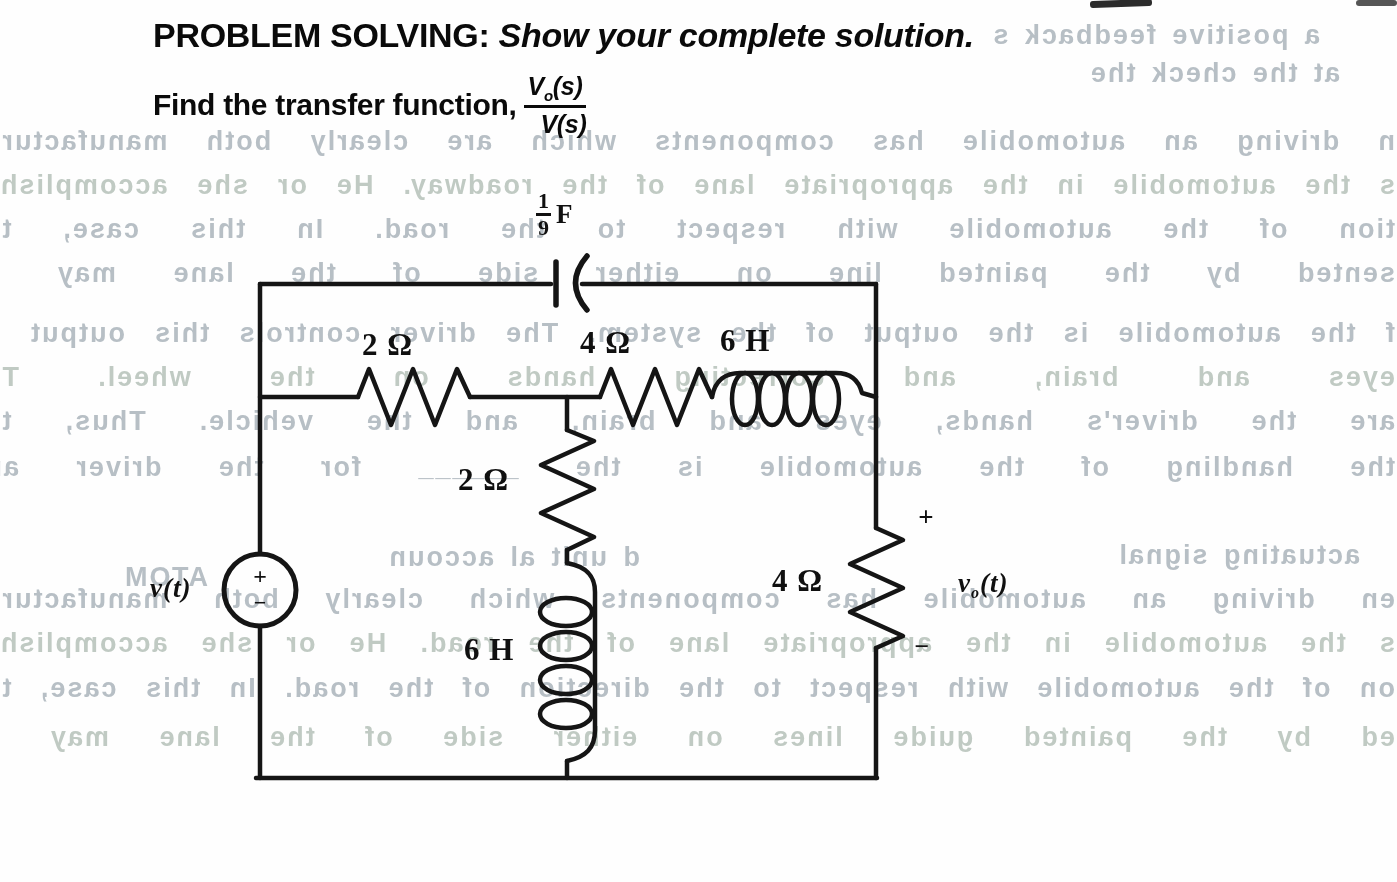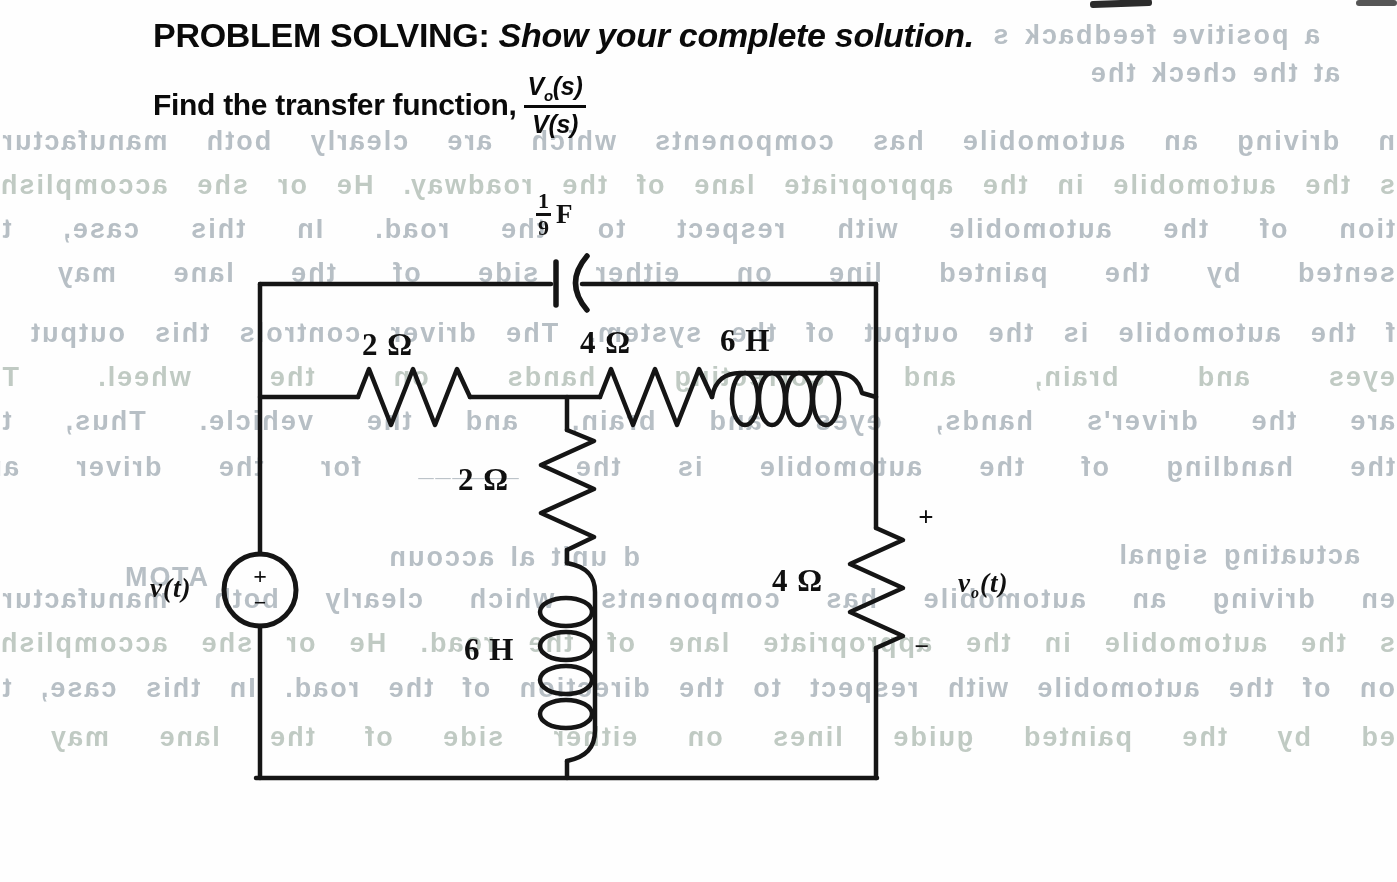--- a/index.html
+++ b/index.html
@@ -27,21 +27,21 @@
   .scan-mark{position:absolute;background:#2c2c2c;border-radius:3px;z-index:5;}
   
   #title-block{position:absolute;left:153px;top:16px;z-index:6;color:#0a0a0a;}
   #title-line1{font-size:34px;font-weight:700;letter-spacing:-0.3px;}
   #title-line1 .it{font-style:italic;}
   #title-line2{
     margin-top:8px;display:flex;align-items:center;
     font-size:30px;font-weight:700;letter-spacing:-0.3px;height:84px;
   }
   .fraction{
-    display:inline-flex;flex-direction:column;align-items:center;
+    display:inline-flex;flex-direction:column;align-items:flex-end;
     margin:17px 7px;font-style:italic;font-size:25px;line-height:1.05;
   }
   .fraction .num{border-bottom:3px solid #0a0a0a;padding:0 4px 2px 4px;}
   .fraction .den{padding-top:3px;}
   .fraction sub{font-size:15px;font-style:italic;}
   
   #circuit-svg{position:absolute;left:0;top:0;z-index:3;}
   .lbl{
     position:absolute;z-index:4;color:#101010;
     font-family:"Liberation Serif",serif;font-weight:700;font-size:31px;

